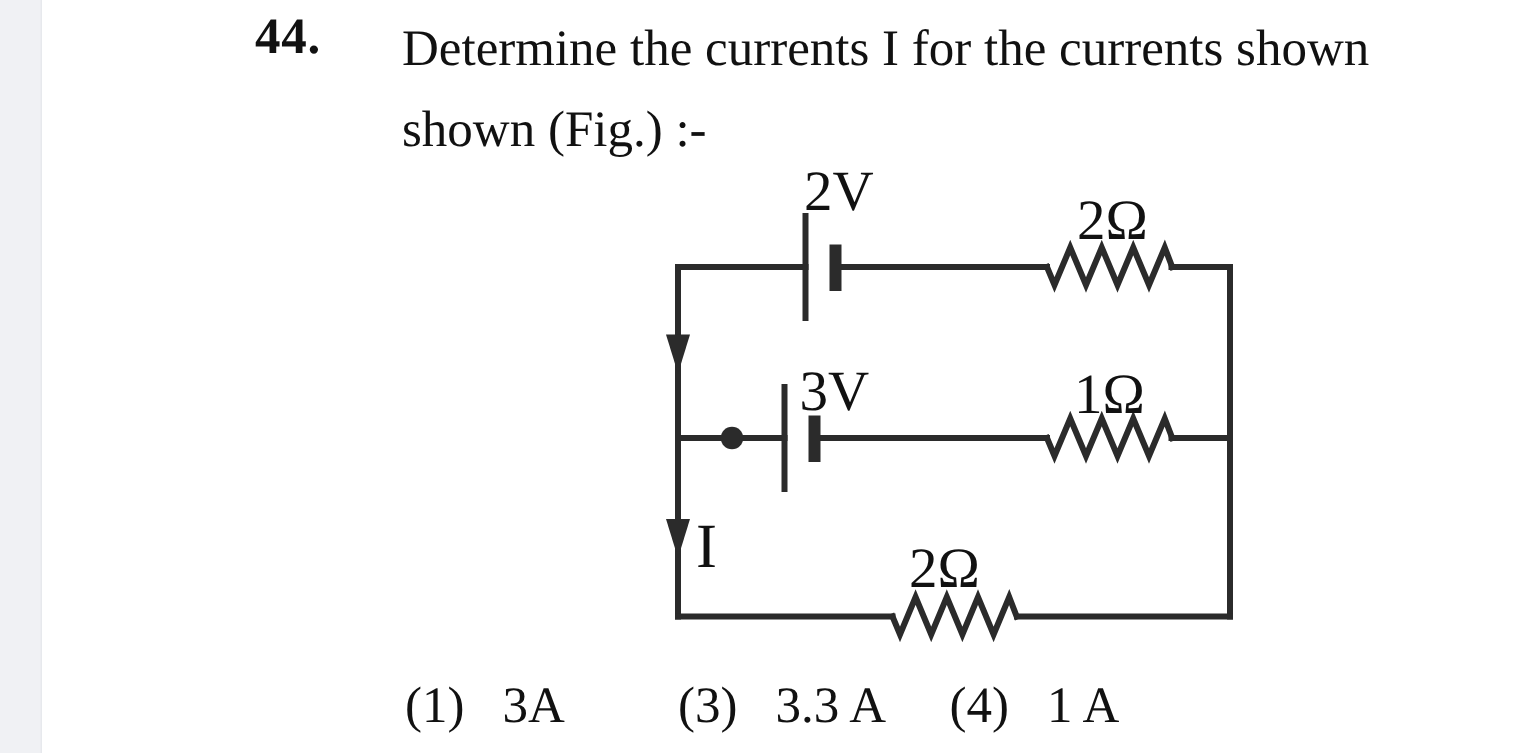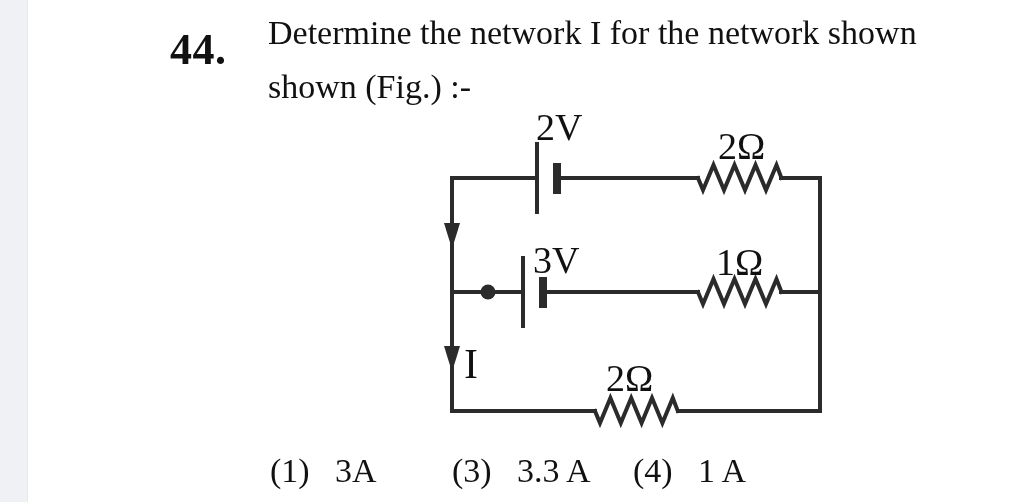--- a/index.html
+++ b/index.html
@@ -20,22 +20,22 @@
     left: 0;
     top: 0;
     width: 27px;
     height: 502px;
     background: #f0f1f4;
     border-right: 1px solid #e7e9ed;
   }
   .q-number {
     position: absolute;
     left: 170px;
-    top: 24px;
-    font-size: 44px;
+    top: 6px;
+    font-size: 34px;
     font-weight: bold;
     letter-spacing: 0.5px;
   }
   .q-text {
     position: absolute;
     left: 268px;
     top: 6px;
     width: 740px;
     font-size: 34px;
     line-height: 54px;
@@ -98,21 +98,21 @@
   .option:nth-child(4) { left: 813px; margin-top: 20px; }
 </style>
 </head>
 <body>
 
 <div class="page-edge"></div>
 
 <div class="q-number">44.</div>
 
 <div class="q-text">
-  <div>Determine the network I for the network shown</div>
+  <div>Determine the currents I for the currents shown</div>
   <div>shown (Fig.) :-</div>
 </div>
 
 <svg class="circuit-svg" viewBox="420 90 420 340" xmlns="http://www.w3.org/2000/svg">
 
   <path class="wire" d="M452,178 H537"></path>
   <path class="wire" d="M559,178 H698"></path>
   <path class="wire" d="M781,178 H820"></path>
 
   <path class="wire" d="M537,144 V212"></path>

